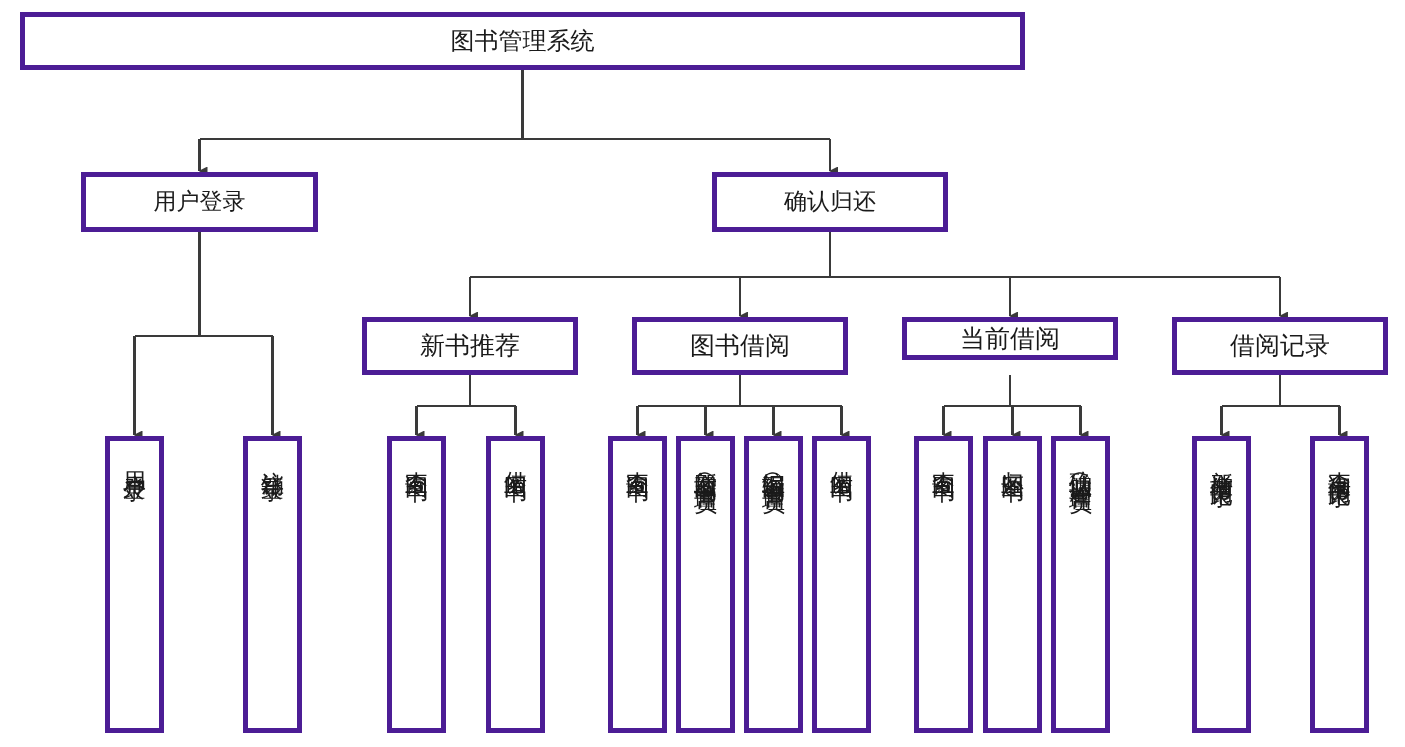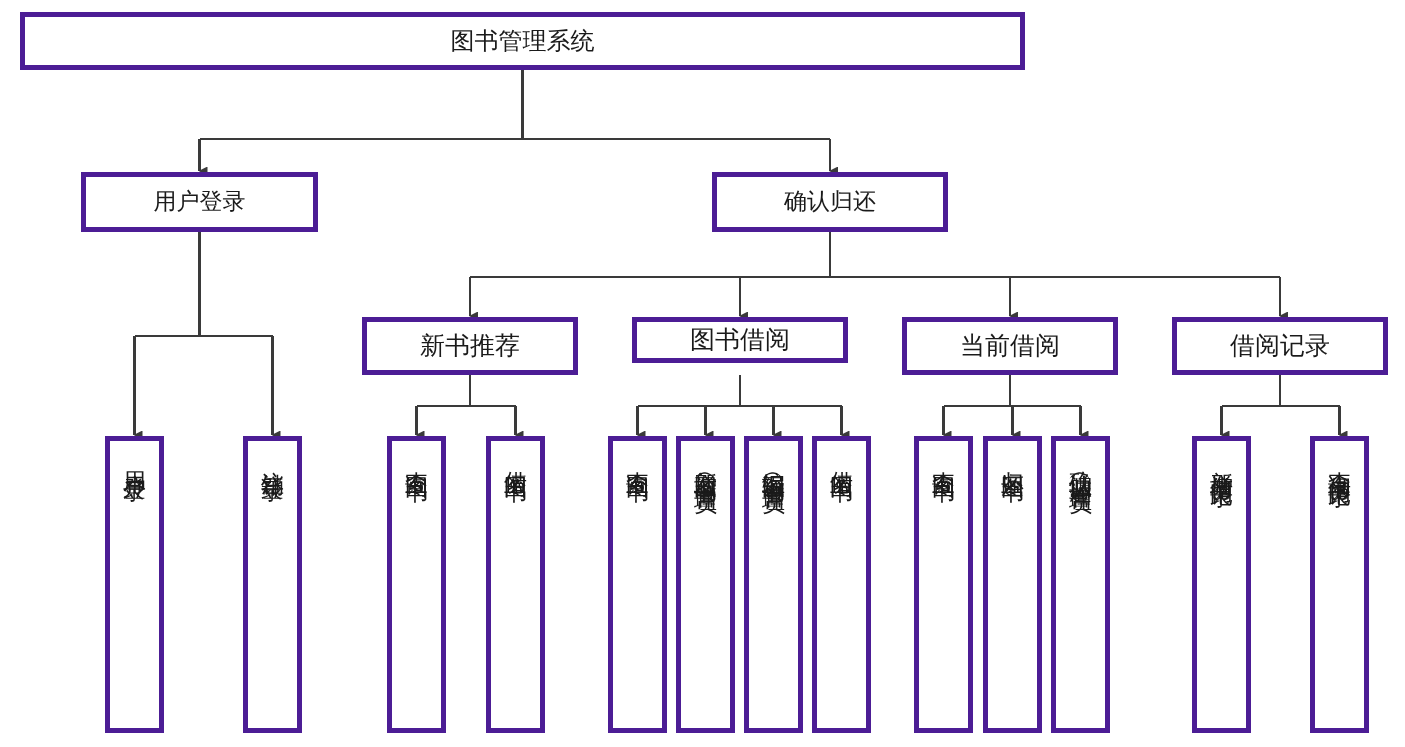--- a/index.html
+++ b/index.html
@@ -123,24 +123,24 @@
       </div>
       <div class="node-box node-level2" style="left: 81px; top: 172px; width: 237px; height: 60px;">
         <span class="node-label">用户登录</span>
       </div>
       <div class="node-box node-level2" style="left: 712px; top: 172px; width: 236px; height: 60px;">
         <span class="node-label">确认归还</span>
       </div>
       <div class="node-box node-level3" style="left: 362px; top: 317px; width: 216px; height: 58px;">
         <span class="node-label">新书推荐</span>
       </div>
-      <div class="node-box node-level3" style="left: 632px; top: 317px; width: 216px; height: 46px;">
+      <div class="node-box node-level3" style="left: 632px; top: 317px; width: 216px; height: 58px;">
         <span class="node-label">图书借阅</span>
       </div>
-      <div class="node-box node-level3" style="left: 902px; top: 317px; width: 216px; height: 58px;">
+      <div class="node-box node-level3" style="left: 902px; top: 317px; width: 216px; height: 43px;">
         <span class="node-label">当前借阅</span>
       </div>
       <div class="node-box node-level3" style="left: 1172px; top: 317px; width: 216px; height: 58px; align-items: center;">
         <span class="node-label">借阅记录</span>
       </div>
       <div class="node-box node-leaf node-leaf" style="left: 105px; top: 436px; width: 59px; height: 297px;">
         <span class="node-label">用户登录</span>
       </div>
       <div class="node-box node-leaf node-leaf" style="left: 243px; top: 436px; width: 59px; height: 297px;">
         <span class="node-label">注销登录</span>

